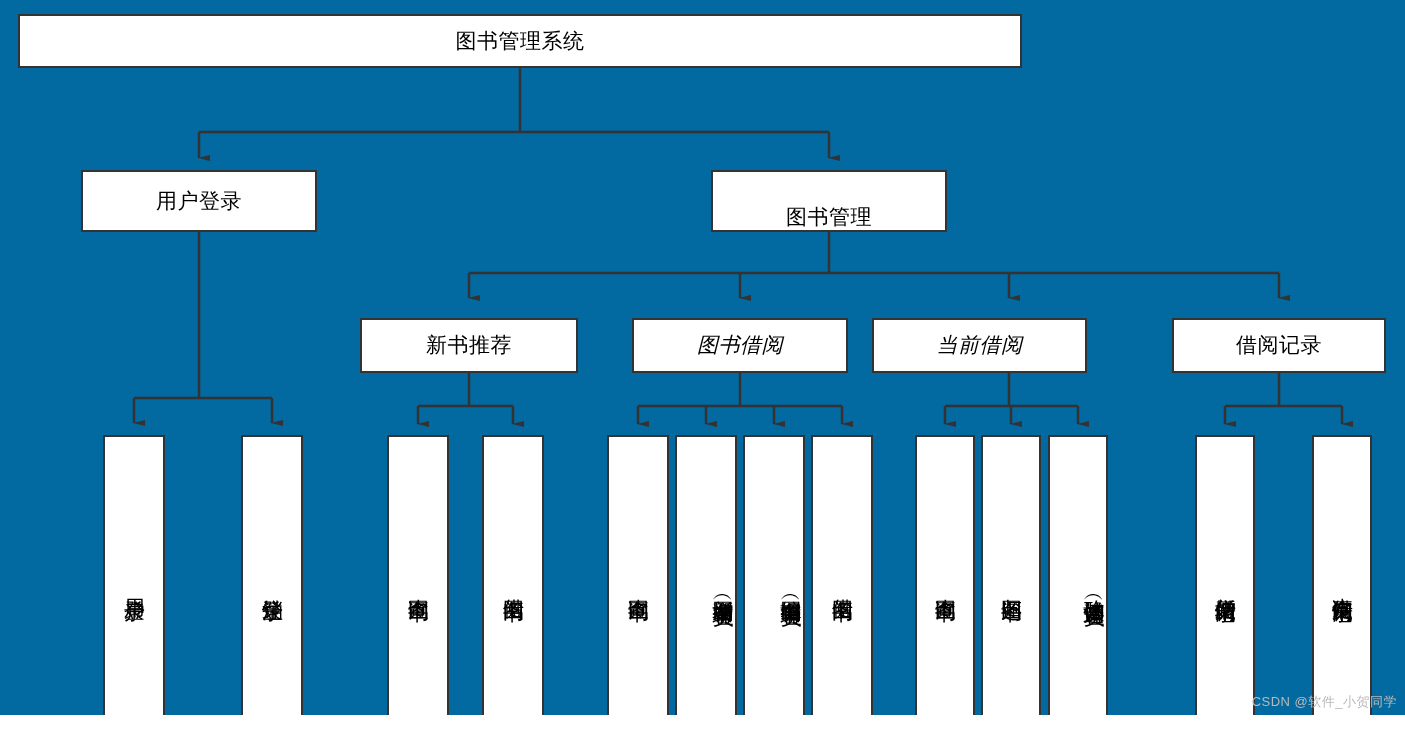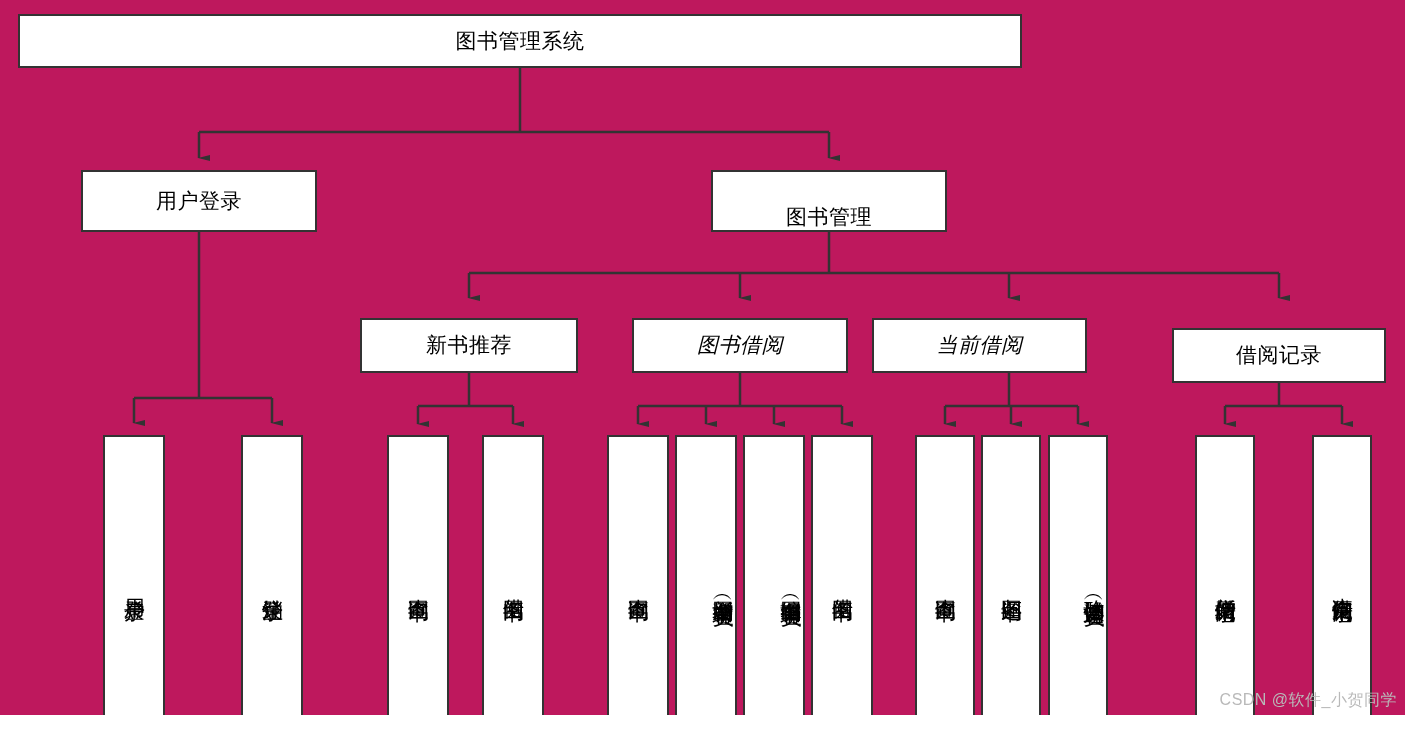--- a/index.html
+++ b/index.html
@@ -7,21 +7,21 @@
     padding: 0;
     background: #ffffff;
   }
   body {
     font-family: "Liberation Sans", "DejaVu Sans", sans-serif;
   }
   #canvas {
     position: relative;
     width: 1405px;
     height: 715px;
-    background: #be185d;
+    background: #0369a1;
     overflow: hidden;
   }
   svg.wires {
     position: absolute;
     left: 0;
     top: 0;
     width: 1405px;
     height: 747px;
     pointer-events: none;
   }
@@ -55,21 +55,21 @@
     padding-top: 0;
   }
   .node-label {
     display: block;
     white-space: pre-line;
   }
   .watermark {
     position: absolute;
     right: 8px;
     bottom: 4px;
-    font-size: 16px;
+    font-size: 13px;
     color: #b9b9b9;
     letter-spacing: 0.5px;
     white-space: nowrap;
   }
 </style>
 </head>
 <body>
 
 <div id="canvas">
 
@@ -136,21 +136,21 @@
 
   <div class="node horiz" style="left:360px; top:318px; width:218px; height:55px;text-align:right;">
     <span class="node-label">新书推荐</span>
   </div>
   <div class="node horiz" style="left:632px; top:318px; width:216px; height:55px;font-style:italic;">
     <span class="node-label">图书借阅</span>
   </div>
   <div class="node horiz" style="left:872px; top:318px; width:215px; height:55px;font-style:italic;">
     <span class="node-label">当前借阅</span>
   </div>
-  <div class="node horiz" style="left:1172px; top:328px; width:214px; height:55px;">
+  <div class="node horiz" style="left:1172px; top:318px; width:214px; height:55px;">
     <span class="node-label">借阅记录</span>
   </div>
 
   <div class="node vert shortlabel" style="left:103px; top:435px; width:62px; height:298px;">
     <span class="node-label">用户登录</span>
   </div>
   <div class="node vert shortlabel" style="left:241px; top:435px; width:62px; height:298px;">
     <span class="node-label">注销登录</span>
   </div>
 

